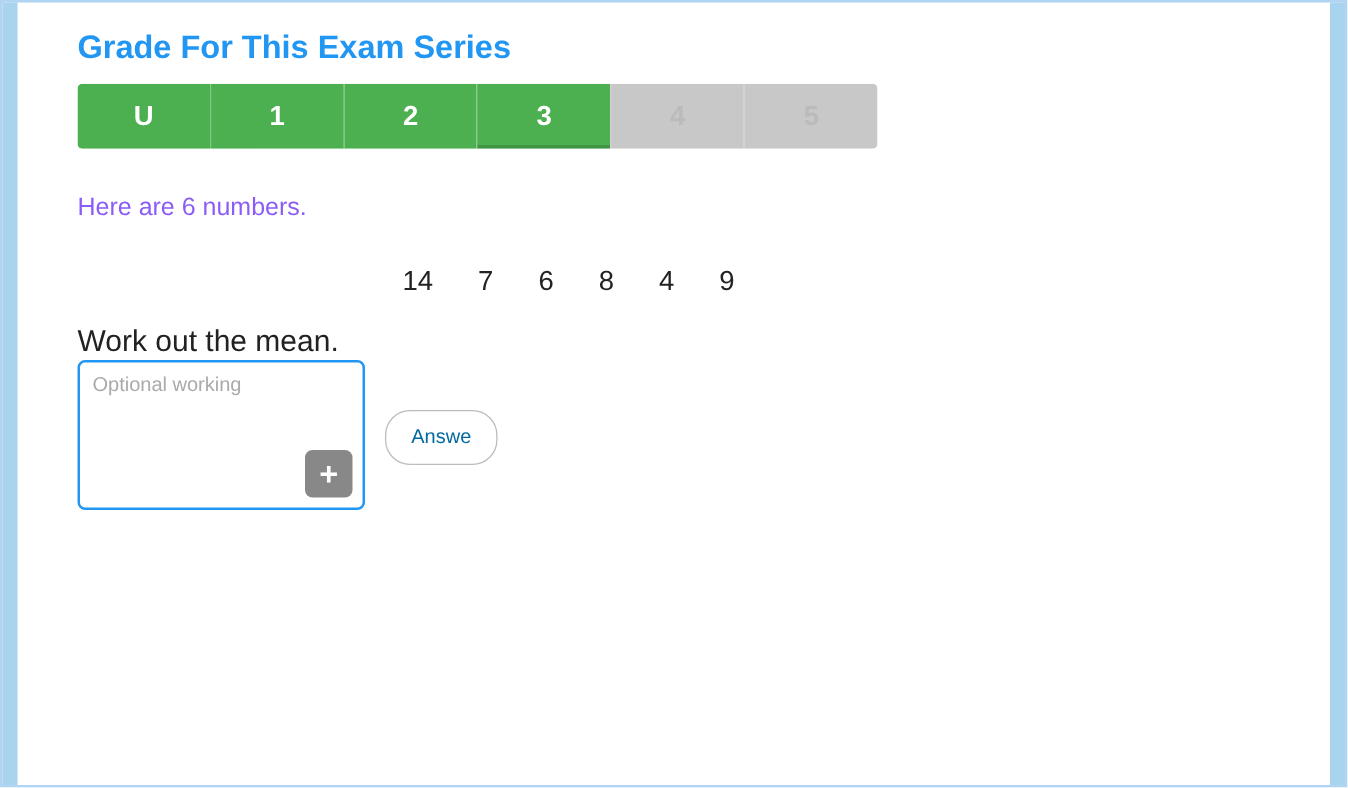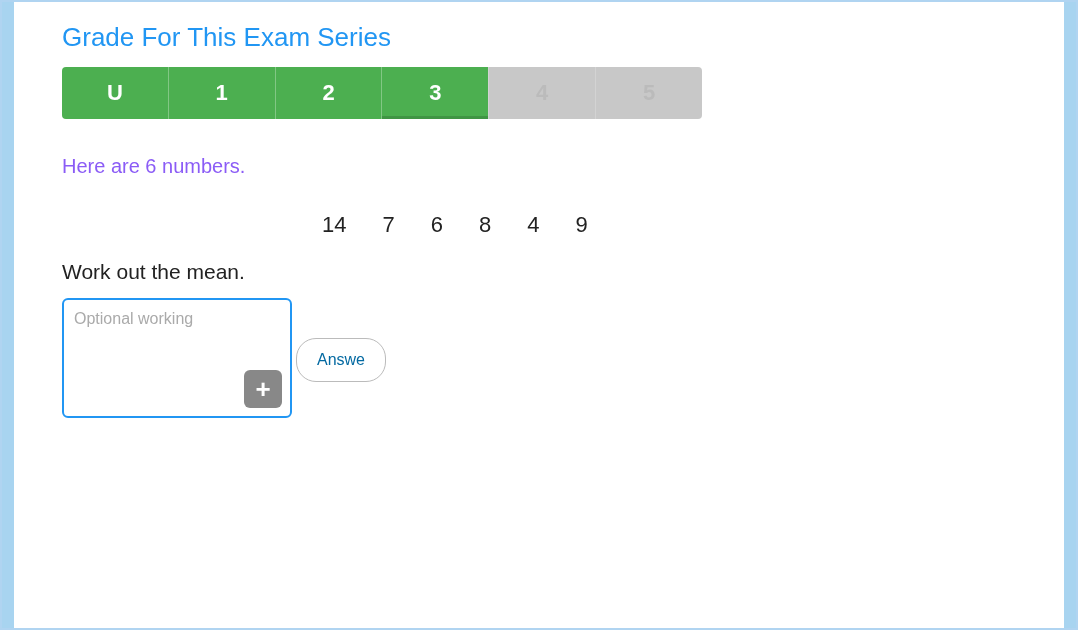--- a/index.html
+++ b/index.html
@@ -47,21 +47,21 @@
       background: #a8d4f0;
     }
 
     .content {
       margin-left: 20px;
     }
 
     .title {
       color: #2196F3;
       font-size: 26px;
-      font-weight: normal;
+      font-weight: bold;
       margin-bottom: 14px;
     }
 
     
     .grade-tabs {
       display: flex;
       width: 640px;
       height: 52px;
       margin-bottom: 36px;
       border-radius: 4px;
@@ -116,29 +116,29 @@
       margin-bottom: 22px;
       gap: 36px;
     }
 
     .number-item {
       font-size: 22px;
       color: #222;
     }
 
     .work-out-text {
-      font-size: 21px;
+      font-size: 24px;
       color: #222;
-      margin-bottom: 14px;
+      margin-bottom: 0;
     }
 
     .input-row {
       display: flex;
       align-items: flex-start;
-      gap: 4px;
+      gap: 16px;
     }
 
     .working-box {
       width: 230px;
       height: 120px;
       border: 2px solid #2196F3;
       border-radius: 6px;
       position: relative;
       background: white;
       display: flex;

